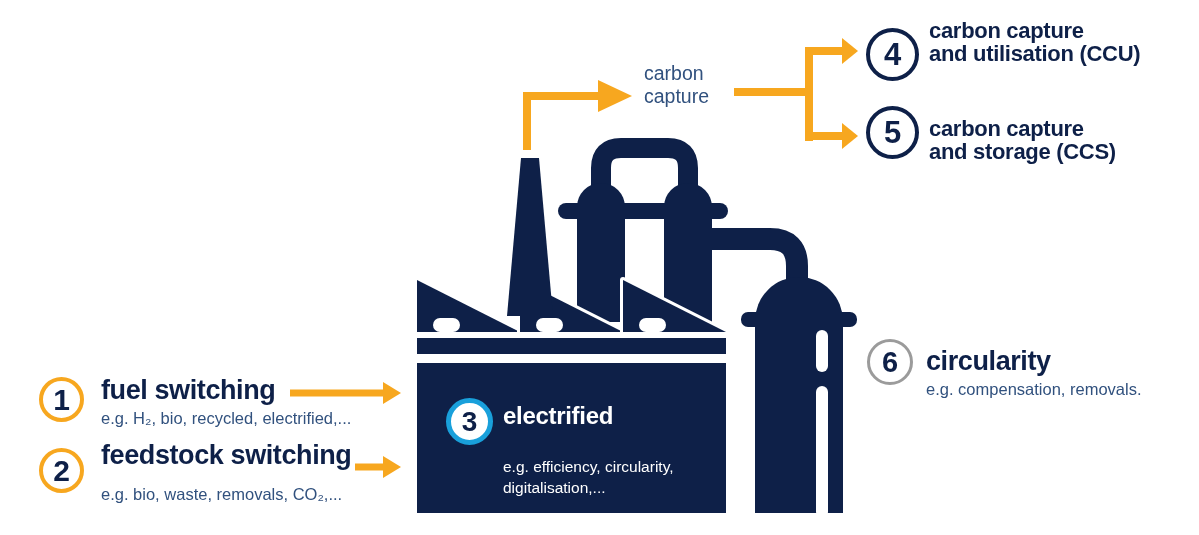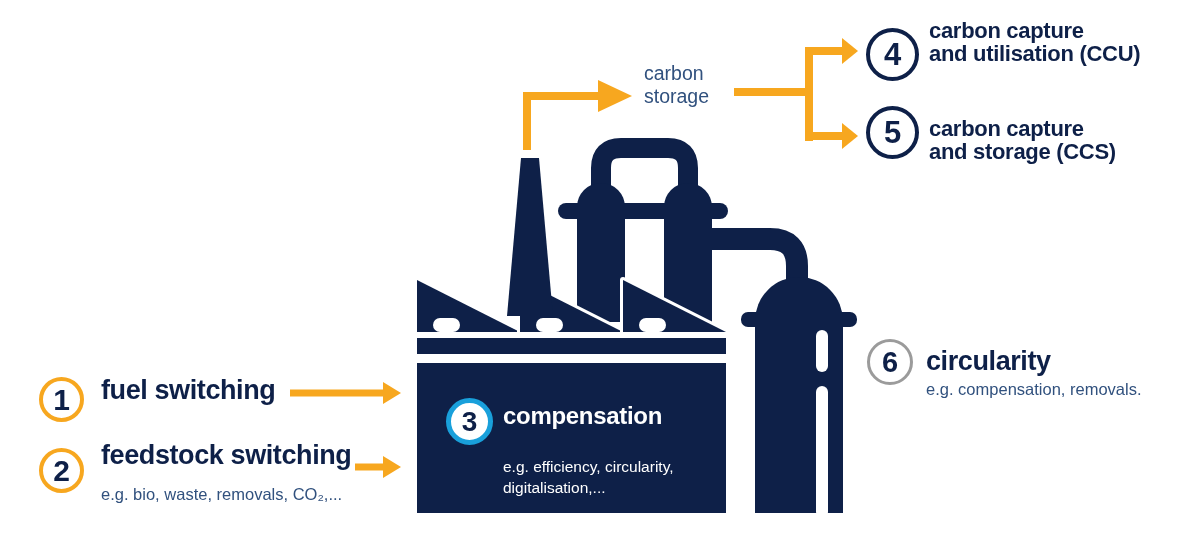--- a/index.html
+++ b/index.html
@@ -100,32 +100,33 @@
       <path d="M809,47 V141" stroke="#F7A71F" stroke-width="8" fill="none"></path>
       <path d="M805,51 H842" stroke="#F7A71F" stroke-width="8" fill="none"></path>
       <polygon points="842,38 842,64 858,51" fill="#F7A71F"></polygon>
       <path d="M805,136 H842" stroke="#F7A71F" stroke-width="8" fill="none"></path>
       <polygon points="842,123 842,149 858,136" fill="#F7A71F"></polygon>
     </g>
   </svg>
 
   <div class="badge b1" style="left:39px;top:377px;">1</div>
   <div class="h-label" style="left:101px;top:375px;">fuel switching</div>
+  <div class="sub" style="left:101px;top:408px;">e.g. H₂, bio, recycled, electrified,...</div>
 
   <div class="badge b2" style="left:39px;top:448px;">2</div>
   <div class="h-label" style="left:101px;top:432px;margin-top:8px;">feedstock switching</div>
   <div class="sub" style="left:101px;top:484px;">e.g. bio, waste, removals, CO₂,...</div>
 
   <div class="badge b3" style="left:446px;top:398px;">3</div>
-  <div class="opt-label" style="left:503px;top:403px;">compensation</div>
+  <div class="opt-label" style="left:503px;top:403px;">electrified</div>
   <div class="opt-sub" style="left:503px;top:432px;margin-top:24px;">e.g. efficiency, circularity,
 digitalisation,...</div>
 
   <div class="cc-label" style="left:644px;top:62px;">carbon
-storage</div>
+capture</div>
 
   <div class="badge b4" style="left:866px;top:28px;">4</div>
   <div class="branch-label" style="left:929px;top:19px;">carbon capture
 and utilisation (CCU)</div>
 
   <div class="badge b5" style="left:866px;top:106px;">5</div>
   <div class="branch-label" style="left:929px;top:117px;">carbon capture
 and storage (CCS)</div>
 
   <div class="badge b6" style="left:867px;top:339px;">6</div>

